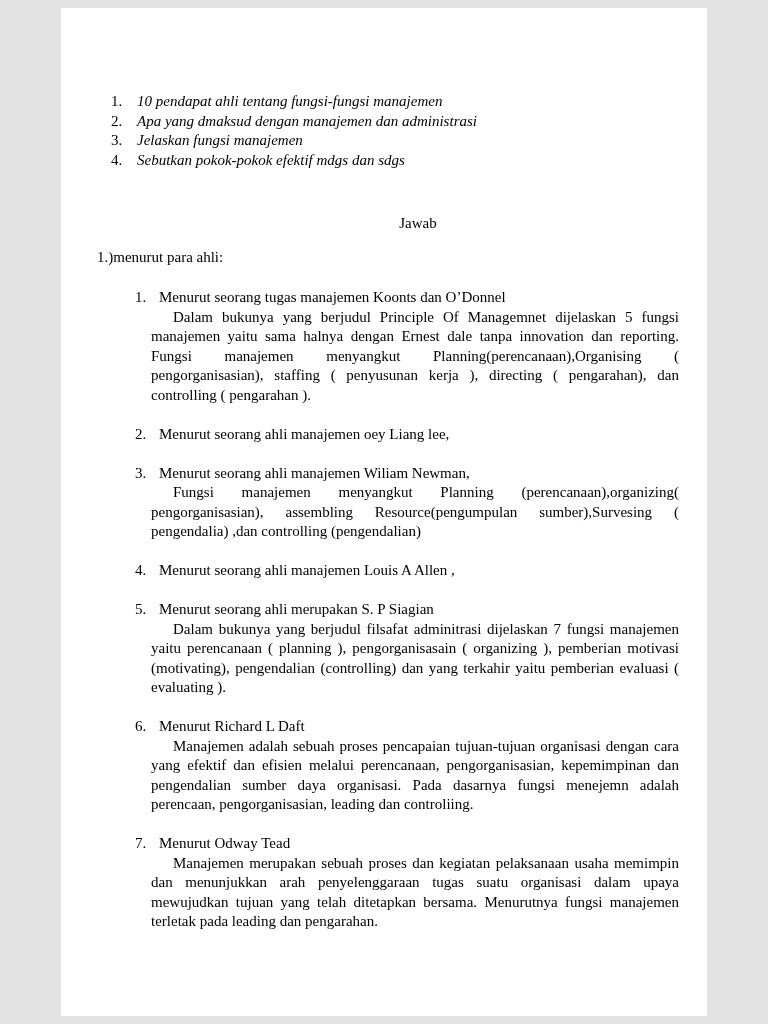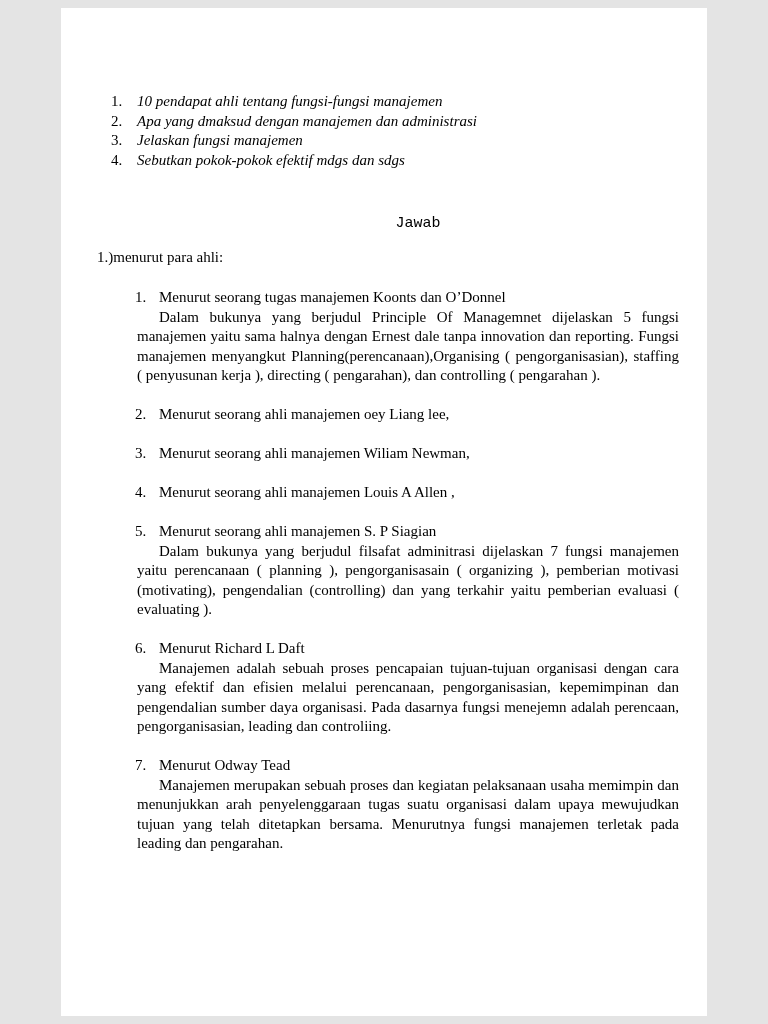--- a/index.html
+++ b/index.html
@@ -41,21 +41,20 @@
   }
   .q-text {
     flex: 1;
     font-style: italic;
   }
   
   .jawab {
     text-align: center;
     margin-top: 44px;
     padding-left: 60px; 
-    font-family: Liberation Mono, monospace;
   }
   
   .intro {
     margin-top: 14px;
   }
   
   .experts {
     margin-top: 21px;
   }
   .expert {
@@ -68,21 +67,21 @@
   .e-num {
     min-width: 24px;
     flex: 0 0 24px;
   }
   .e-title {
     flex: 1;
   }
   .e-body {
     text-align: justify;
     text-indent: 22px;
-    margin-left: 2px;
+    margin-left: 16px;
   }
 </style>
 </head>
 <body>
 
 <div class="page">
   <div class="content">
 
     <div class="q-list">
       <div class="q-item">
@@ -122,33 +121,34 @@
           <span class="e-num">2.</span>
           <span class="e-title">Menurut seorang ahli manajemen oey Liang lee,</span>
         </div>
       </div>
 
       <div class="expert">
         <div class="e-title-row">
           <span class="e-num">3.</span>
           <span class="e-title">Menurut seorang ahli manajemen Wiliam Newman,</span>
         </div>
+        <div class="e-body">Fungsi manajemen menyangkut Planning (perencanaan),organizing( pengorganisasian), assembling Resource(pengumpulan sumber),Survesing ( pengendalia) ,dan controlling (pengendalian)</div>
       </div>
 
       <div class="expert">
         <div class="e-title-row">
           <span class="e-num">4.</span>
           <span class="e-title">Menurut seorang ahli manajemen Louis A Allen ,</span>
         </div>
       </div>
 
       <div class="expert">
         <div class="e-title-row">
           <span class="e-num">5.</span>
-          <span class="e-title">Menurut seorang ahli manajemen S. P Siagian</span>
+          <span class="e-title">Menurut seorang ahli merupakan S. P Siagian</span>
         </div>
         <div class="e-body">Dalam bukunya yang berjudul filsafat adminitrasi  dijelaskan 7 fungsi manajemen yaitu perencanaan ( planning ), pengorganisasain ( organizing ), pemberian motivasi (motivating), pengendalian (controlling) dan yang terkahir yaitu pemberian evaluasi ( evaluating ).</div>
       </div>
 
       <div class="expert">
         <div class="e-title-row">
           <span class="e-num">6.</span>
           <span class="e-title">Menurut Richard L Daft</span>
         </div>
         <div class="e-body">Manajemen adalah sebuah proses pencapaian tujuan-tujuan organisasi dengan cara yang efektif dan efisien melalui perencanaan, pengorganisasian, kepemimpinan dan pengendalian sumber daya organisasi. Pada dasarnya fungsi menejemn adalah perencaan, pengorganisasian, leading dan controliing.</div>

